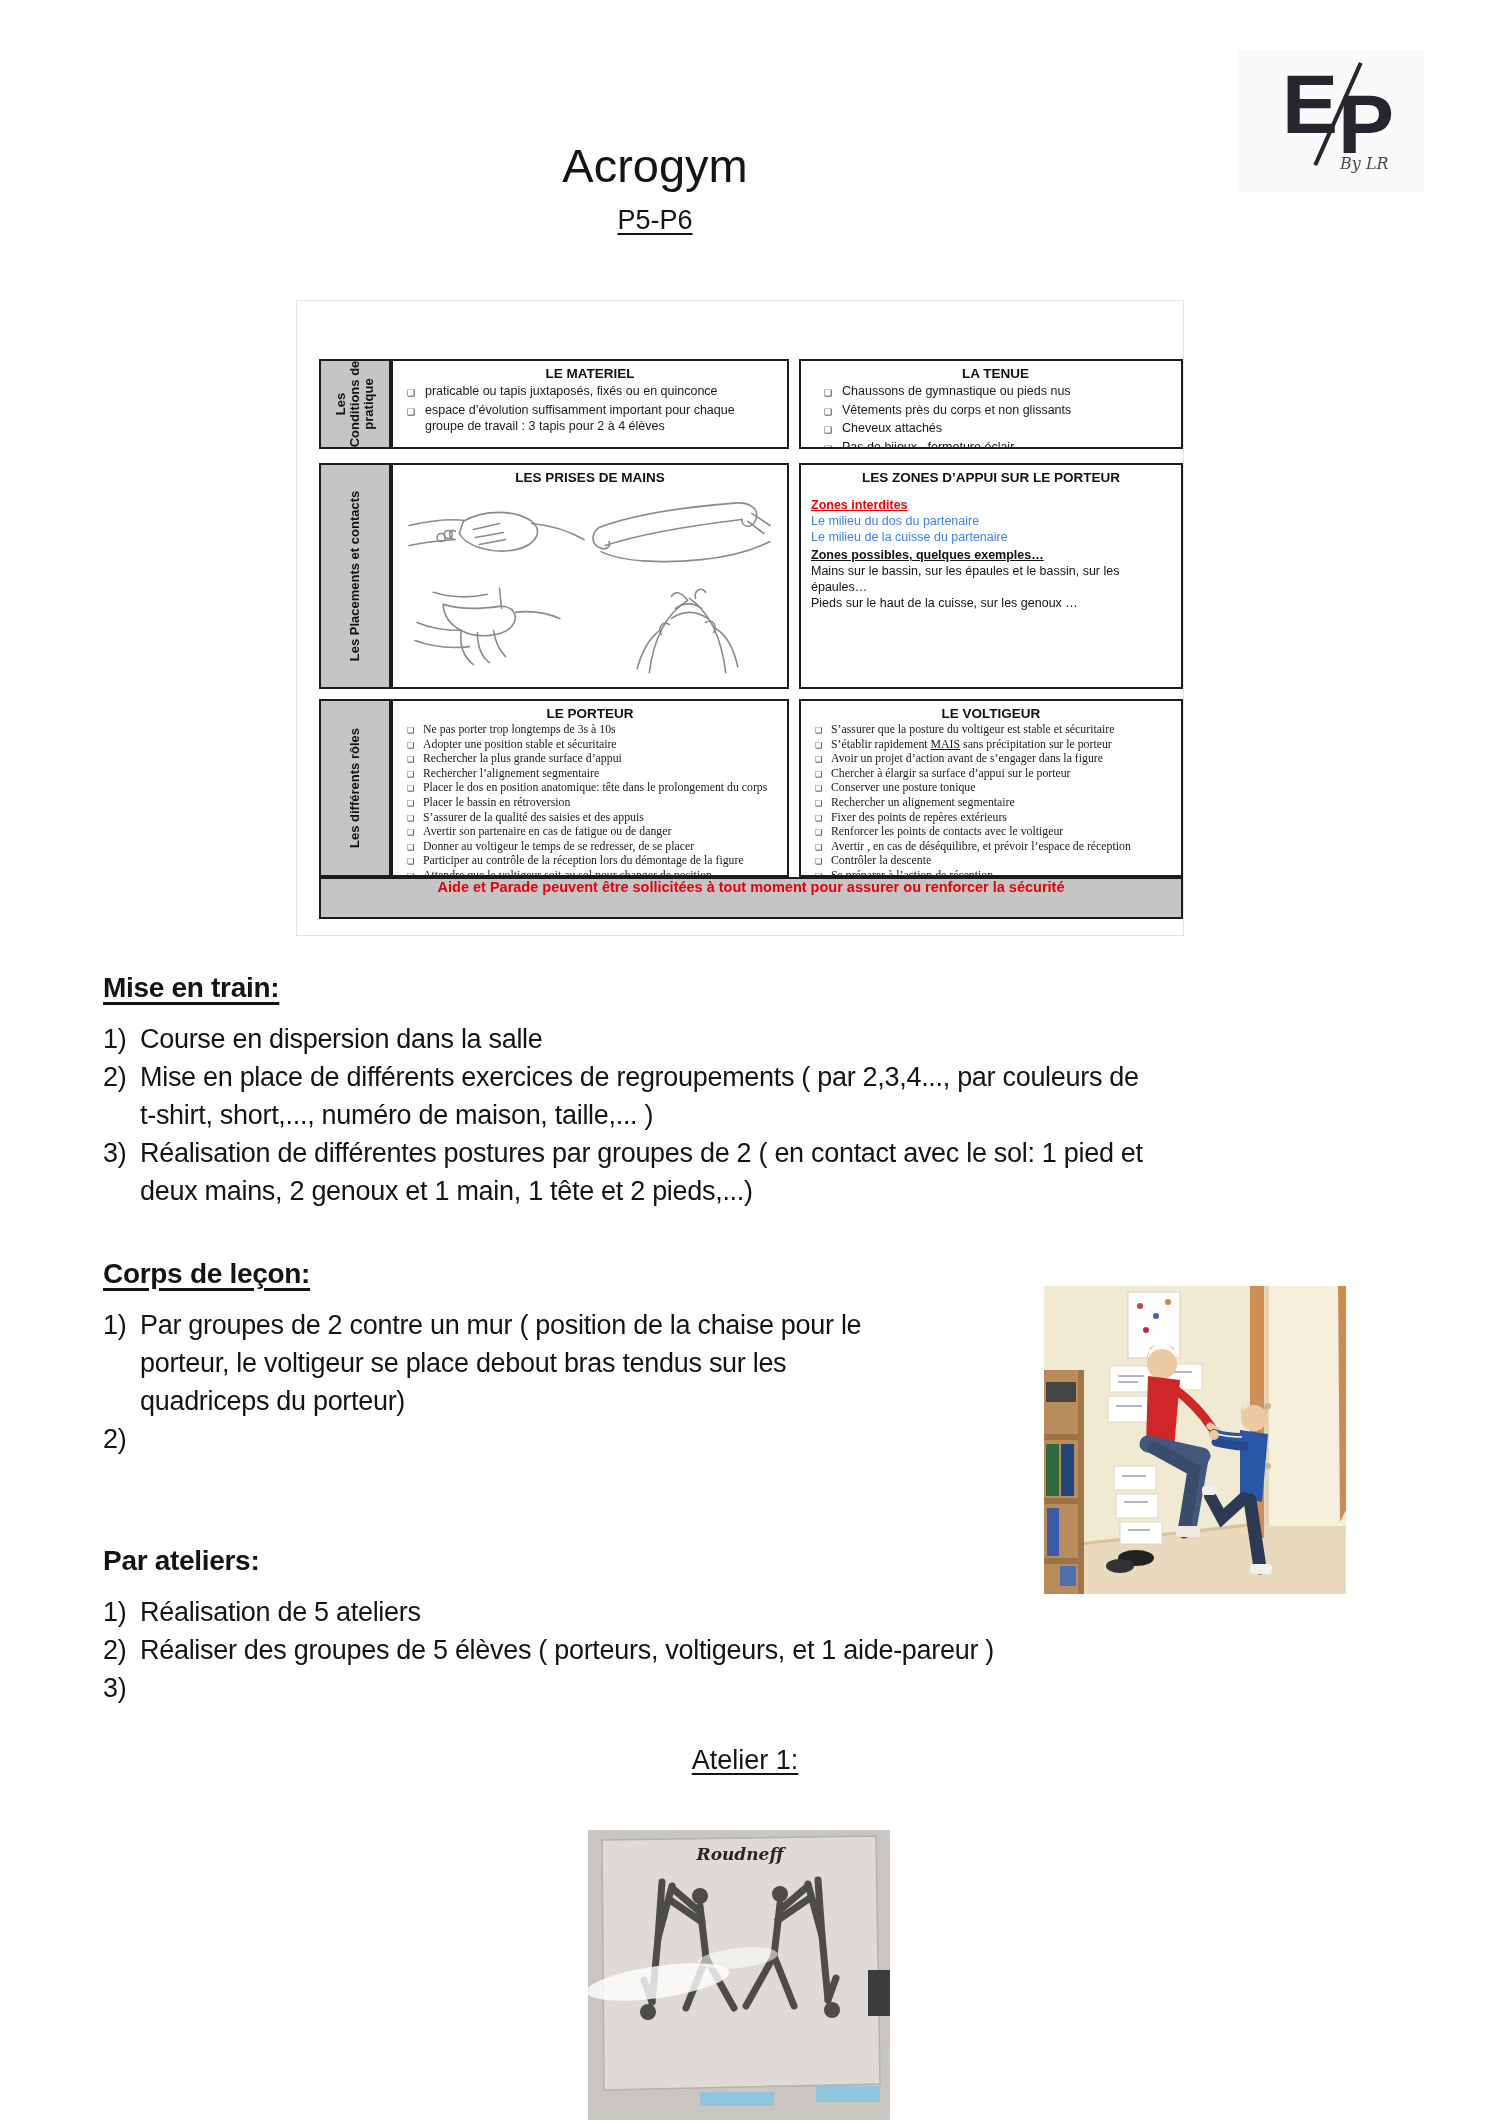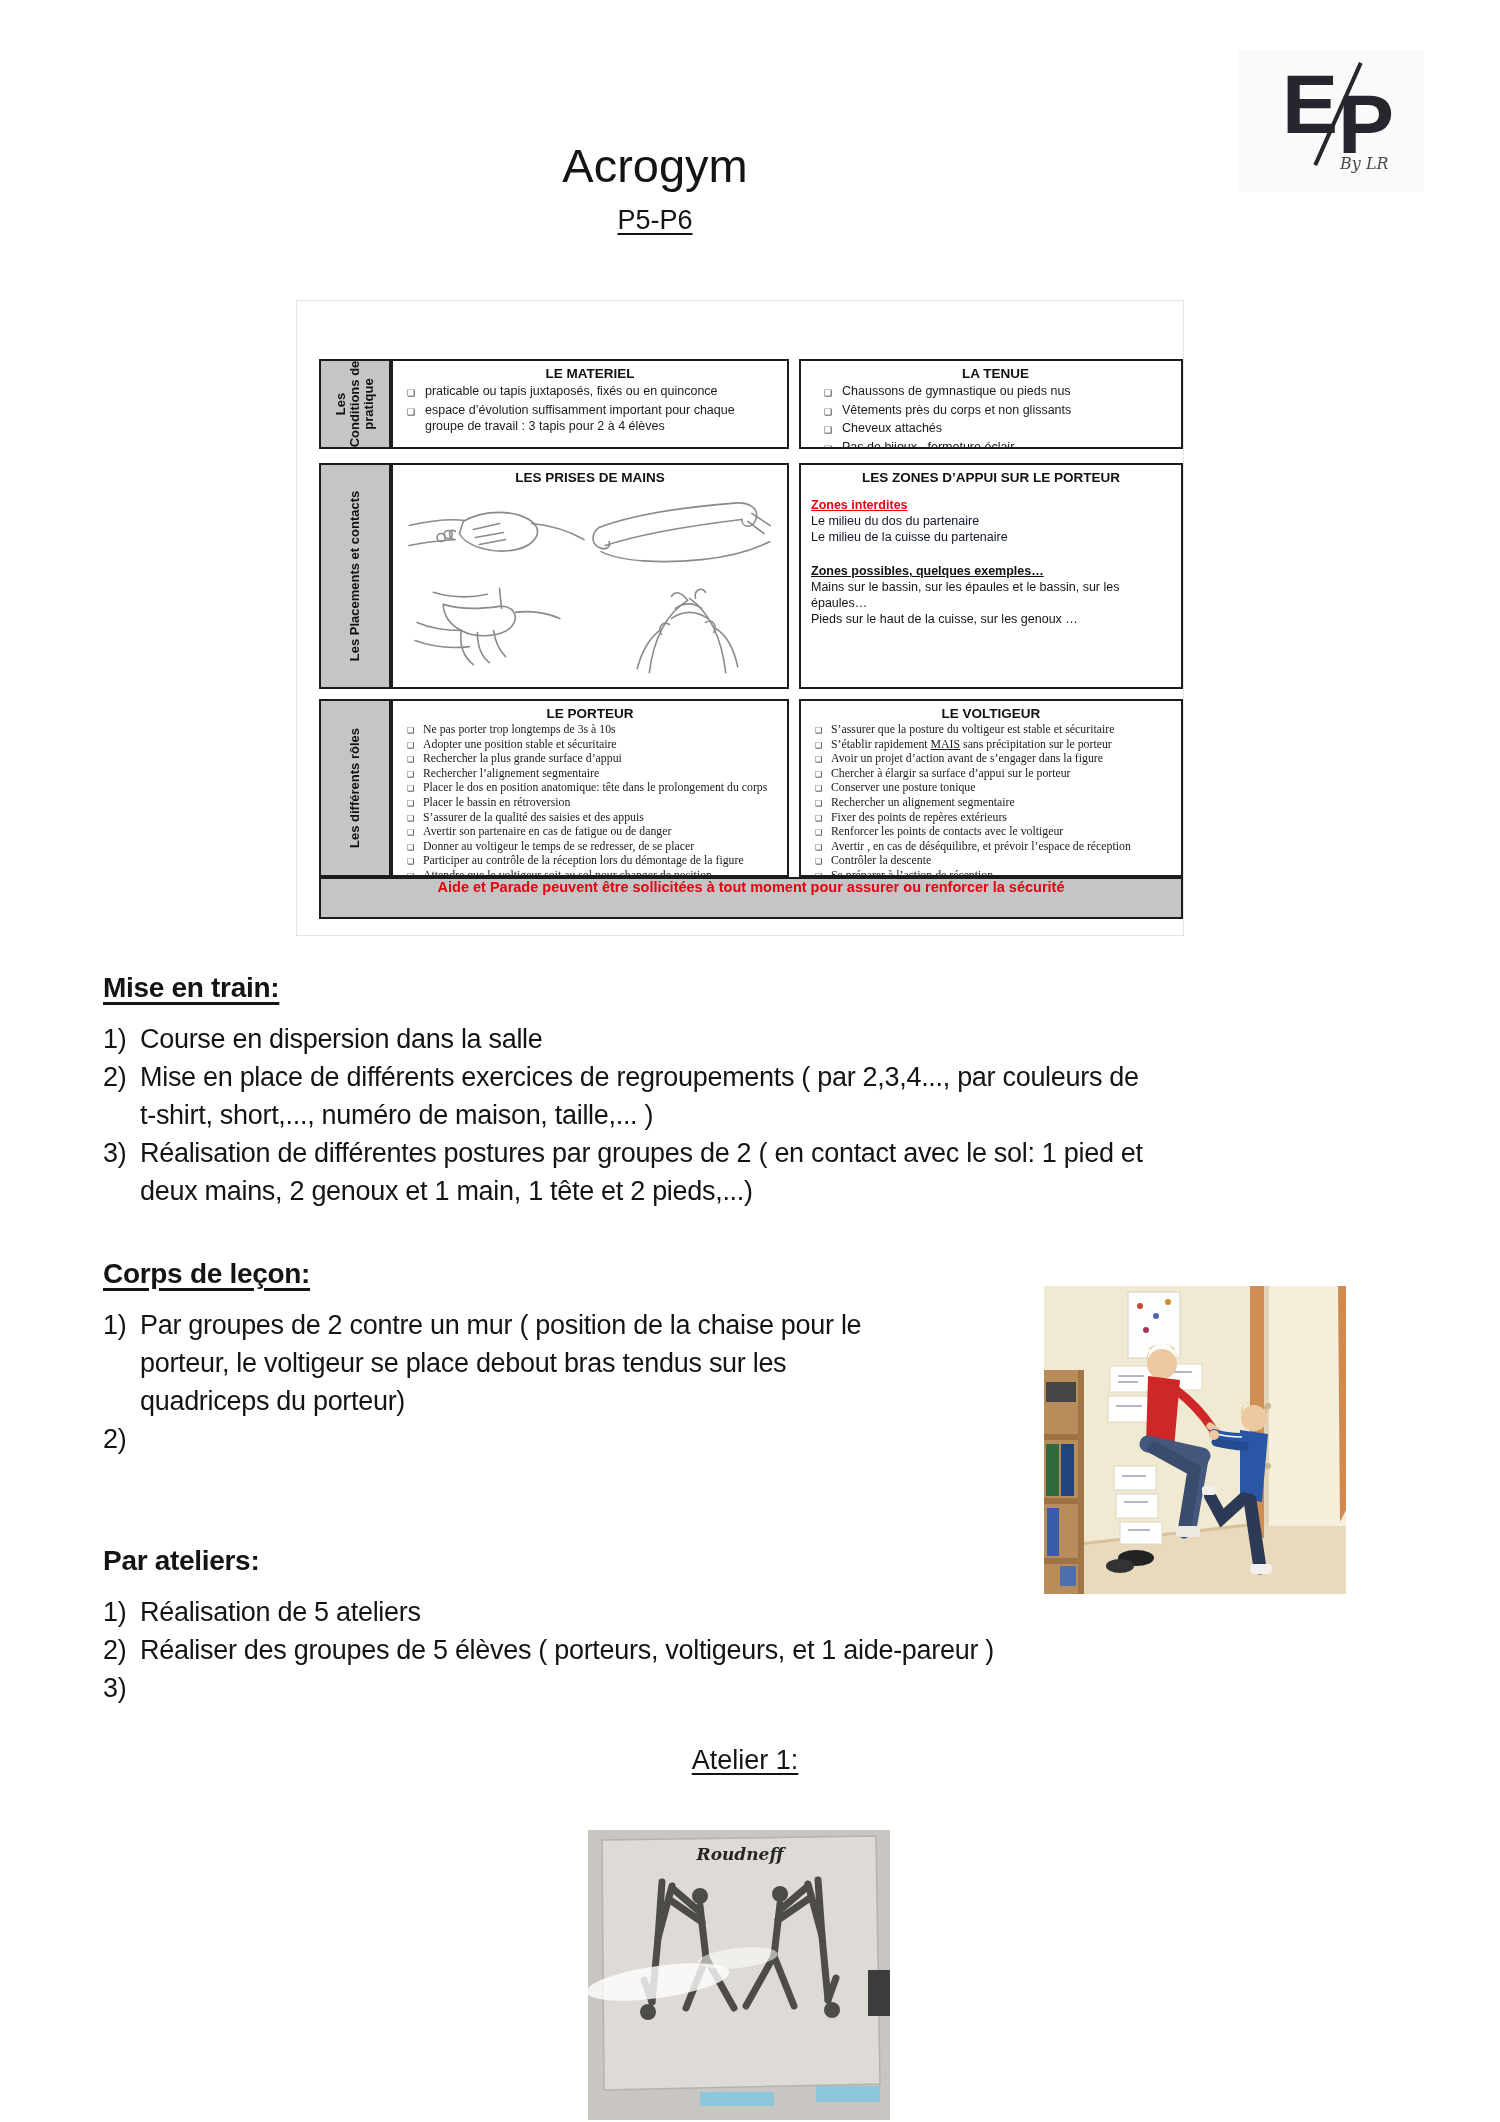--- a/index.html
+++ b/index.html
@@ -26,22 +26,22 @@
   .vlabel { position:absolute; left:50%; top:50%; transform:translate(-50%,-50%) rotate(-90deg); text-align:center; font-weight:bold; font-size:13px; line-height:14px; color:#111; }
   .ccell { position:absolute; background:#fff; border:2px solid #1c1c1c; padding:5px 10px 4px 10px; overflow:hidden; }
   .chead { text-align:center; font-weight:bold; font-size:13.5px; color:#111; margin-bottom:2px; }
   .clist { list-style:none; }
   .clist li { display:flex; font-size:12.5px; line-height:16.5px; color:#1a1a1a; }
   .clist .blt { width:22px; flex:0 0 22px; font-size:9px; padding-top:2px; text-align:left; padding-left:4px; }
   .serif-list li { font-family:"Liberation Serif", serif; font-size:11.8px; line-height:13.6px; }
   .serif-list .blt { width:20px; flex:0 0 20px; font-size:8px; padding-top:1px; }
   .zones-body { font-size:12.5px; line-height:16px; margin-top:12px; }
   .zn-red-title { color:#ee0000; font-weight:bold; text-decoration:underline; }
-  .zn-red { color:#0f172a; }
-  .zn-blk-title { color:#111; font-weight:bold; text-decoration:underline; margin-top:18px; }
+  .zn-red { color:#3b82f6; }
+  .zn-blk-title { color:#111; font-weight:bold; text-decoration:underline; margin-top:2px; }
   .hands-grid { display:grid; grid-template-columns:1fr 1fr; grid-template-rows:1fr 1fr; gap:2px; height:188px; margin-top:2px; }
   .hands-grid svg { width:100%; height:100%; }
   .rules-footer { position:absolute; left:22px; top:576px; width:864px; height:42px; background:#c5c5c5; border:2px solid #1c1c1c; display:flex; justify-content:center; }
   .rules-footer span { color:#e8000f; font-weight:bold; font-size:14.5px; }
   .u { text-decoration:underline; }
 
   
   .sec-head { position:absolute; left:103px; font-size:28px; font-weight:bold; letter-spacing:-0.3px; }
   .sec-head.ul { text-decoration:underline; text-underline-offset:5px; text-decoration-thickness:2.5px; }
   .sec-list { position:absolute; left:103px; list-style:none; }

